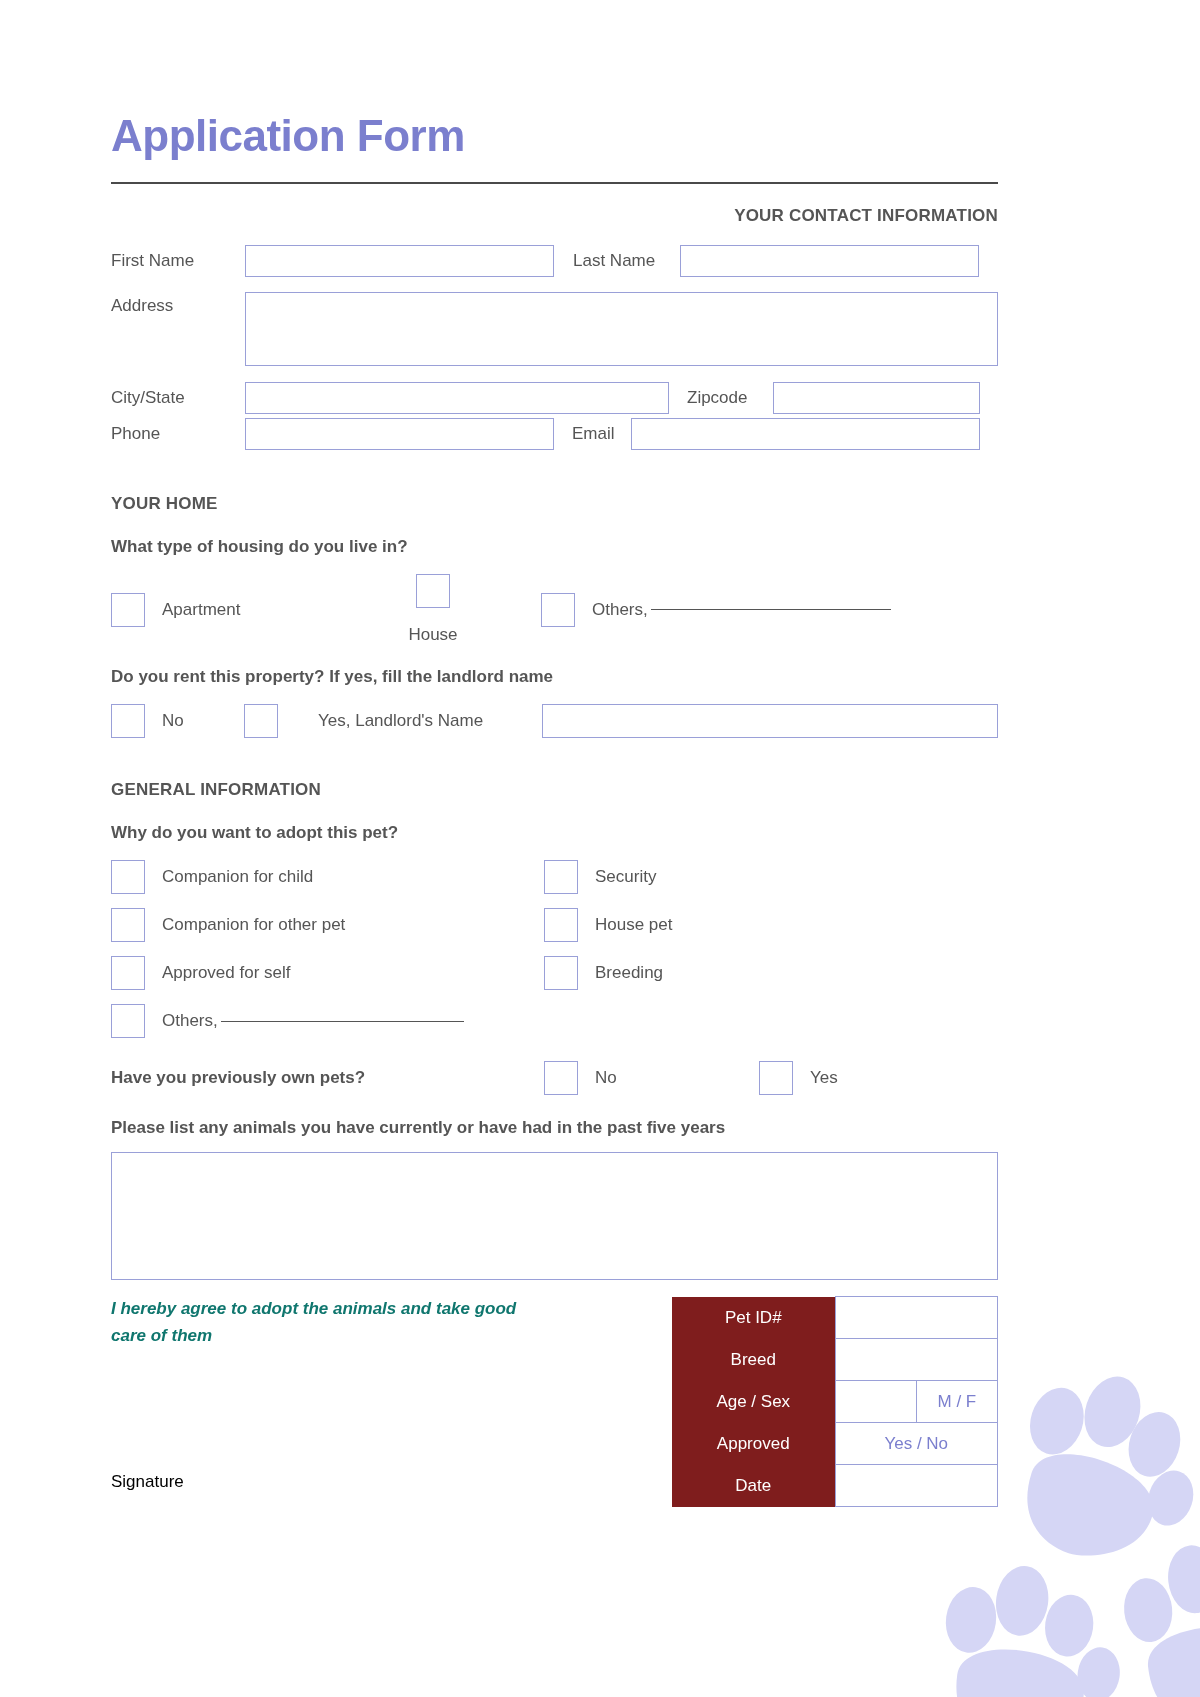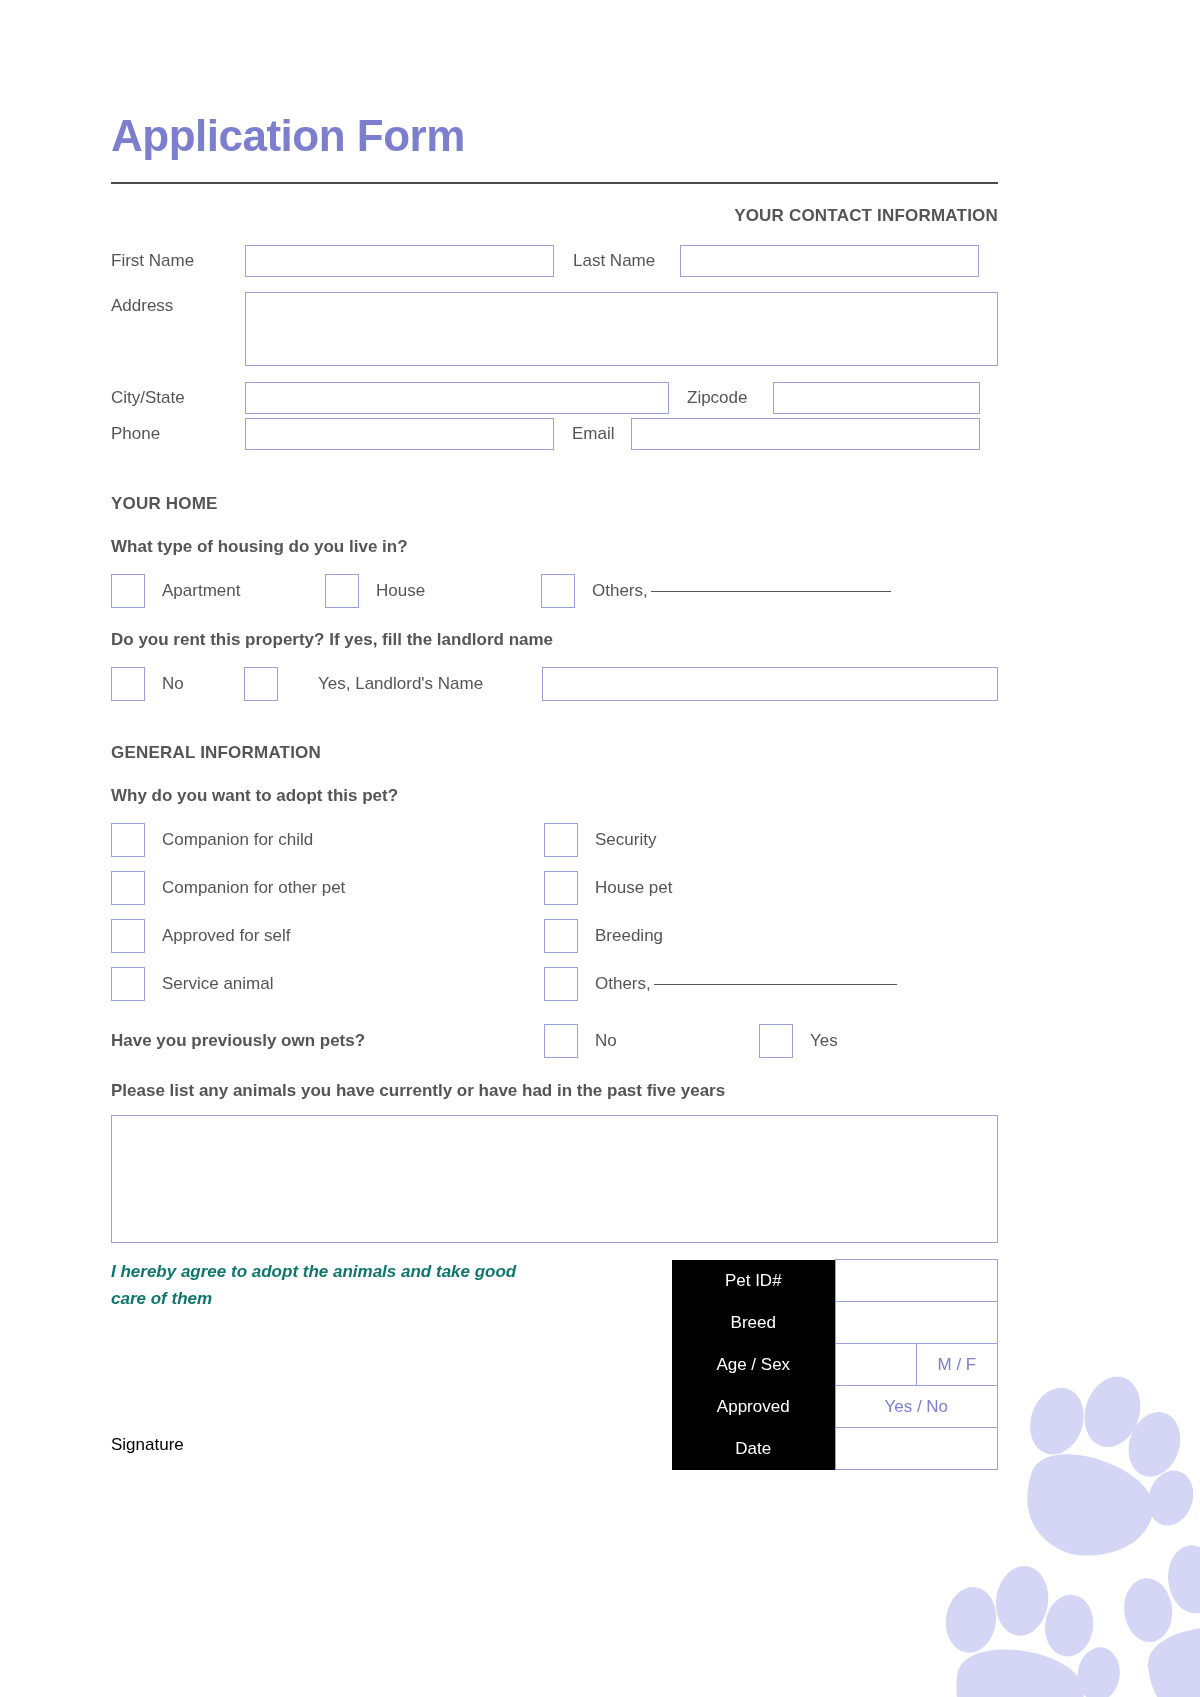--- a/index.html
+++ b/index.html
@@ -112,21 +112,21 @@
   .pet-table {
     border-collapse: collapse;
     width: 326px;
     table-layout: fixed;
   }
   .pet-table td {
     height: 42px;
     padding: 0;
   }
   .pet-lbl {
-    background: #000000;
+    background: #7f1d1d;
     color: #ffffff;
     font-size: 17px;
     text-align: center;
     width: 163px;
   }
   .pet-val {
     border: 1px solid #9aa0d8;
     background: #fff;
   }
   .pet-val.center {
@@ -204,21 +204,21 @@
 
   <div style="margin-top:44px;" class="section-head">YOUR HOME</div>
 
   <div class="question" style="margin-top:23px;">What type of housing do you live in?</div>
 
   <div class="row" style="margin-top:17px;">
     <div class="cb-item" style="width:214px;">
       <span class="cb"></span>
       <span class="cb-label">Apartment</span>
     </div>
-    <div class="cb-item" style="width:216px;">
+    <div class="cb-item" style="width:216px;flex-direction:column;">
       <span class="cb"></span>
       <span class="cb-label">House</span>
     </div>
     <div class="cb-item">
       <span class="cb"></span>
       <span class="cb-label">Others,</span>
       <span class="underline" style="width:240px;margin-left:-14px;"></span>
     </div>
   </div>
 
@@ -265,24 +265,20 @@
       <div class="cb-item" style="width:433px;">
         <span class="cb"></span>
         <span class="cb-label">Approved for self</span>
       </div>
       <div class="cb-item">
         <span class="cb"></span>
         <span class="cb-label">Breeding</span>
       </div>
     </div>
     <div class="row">
-      <div class="cb-item" style="width:433px;">
-        <span class="cb"></span>
-        <span class="cb-label">Service animal</span>
-      </div>
       <div class="cb-item">
         <span class="cb"></span>
         <span class="cb-label">Others,</span>
         <span class="underline" style="width:243px;margin-left:-14px;"></span>
       </div>
     </div>
   </div>
 
   <div class="row" style="margin-top:23px;">
     <div class="question" style="width:433px;">Have you previously own pets?</div>

